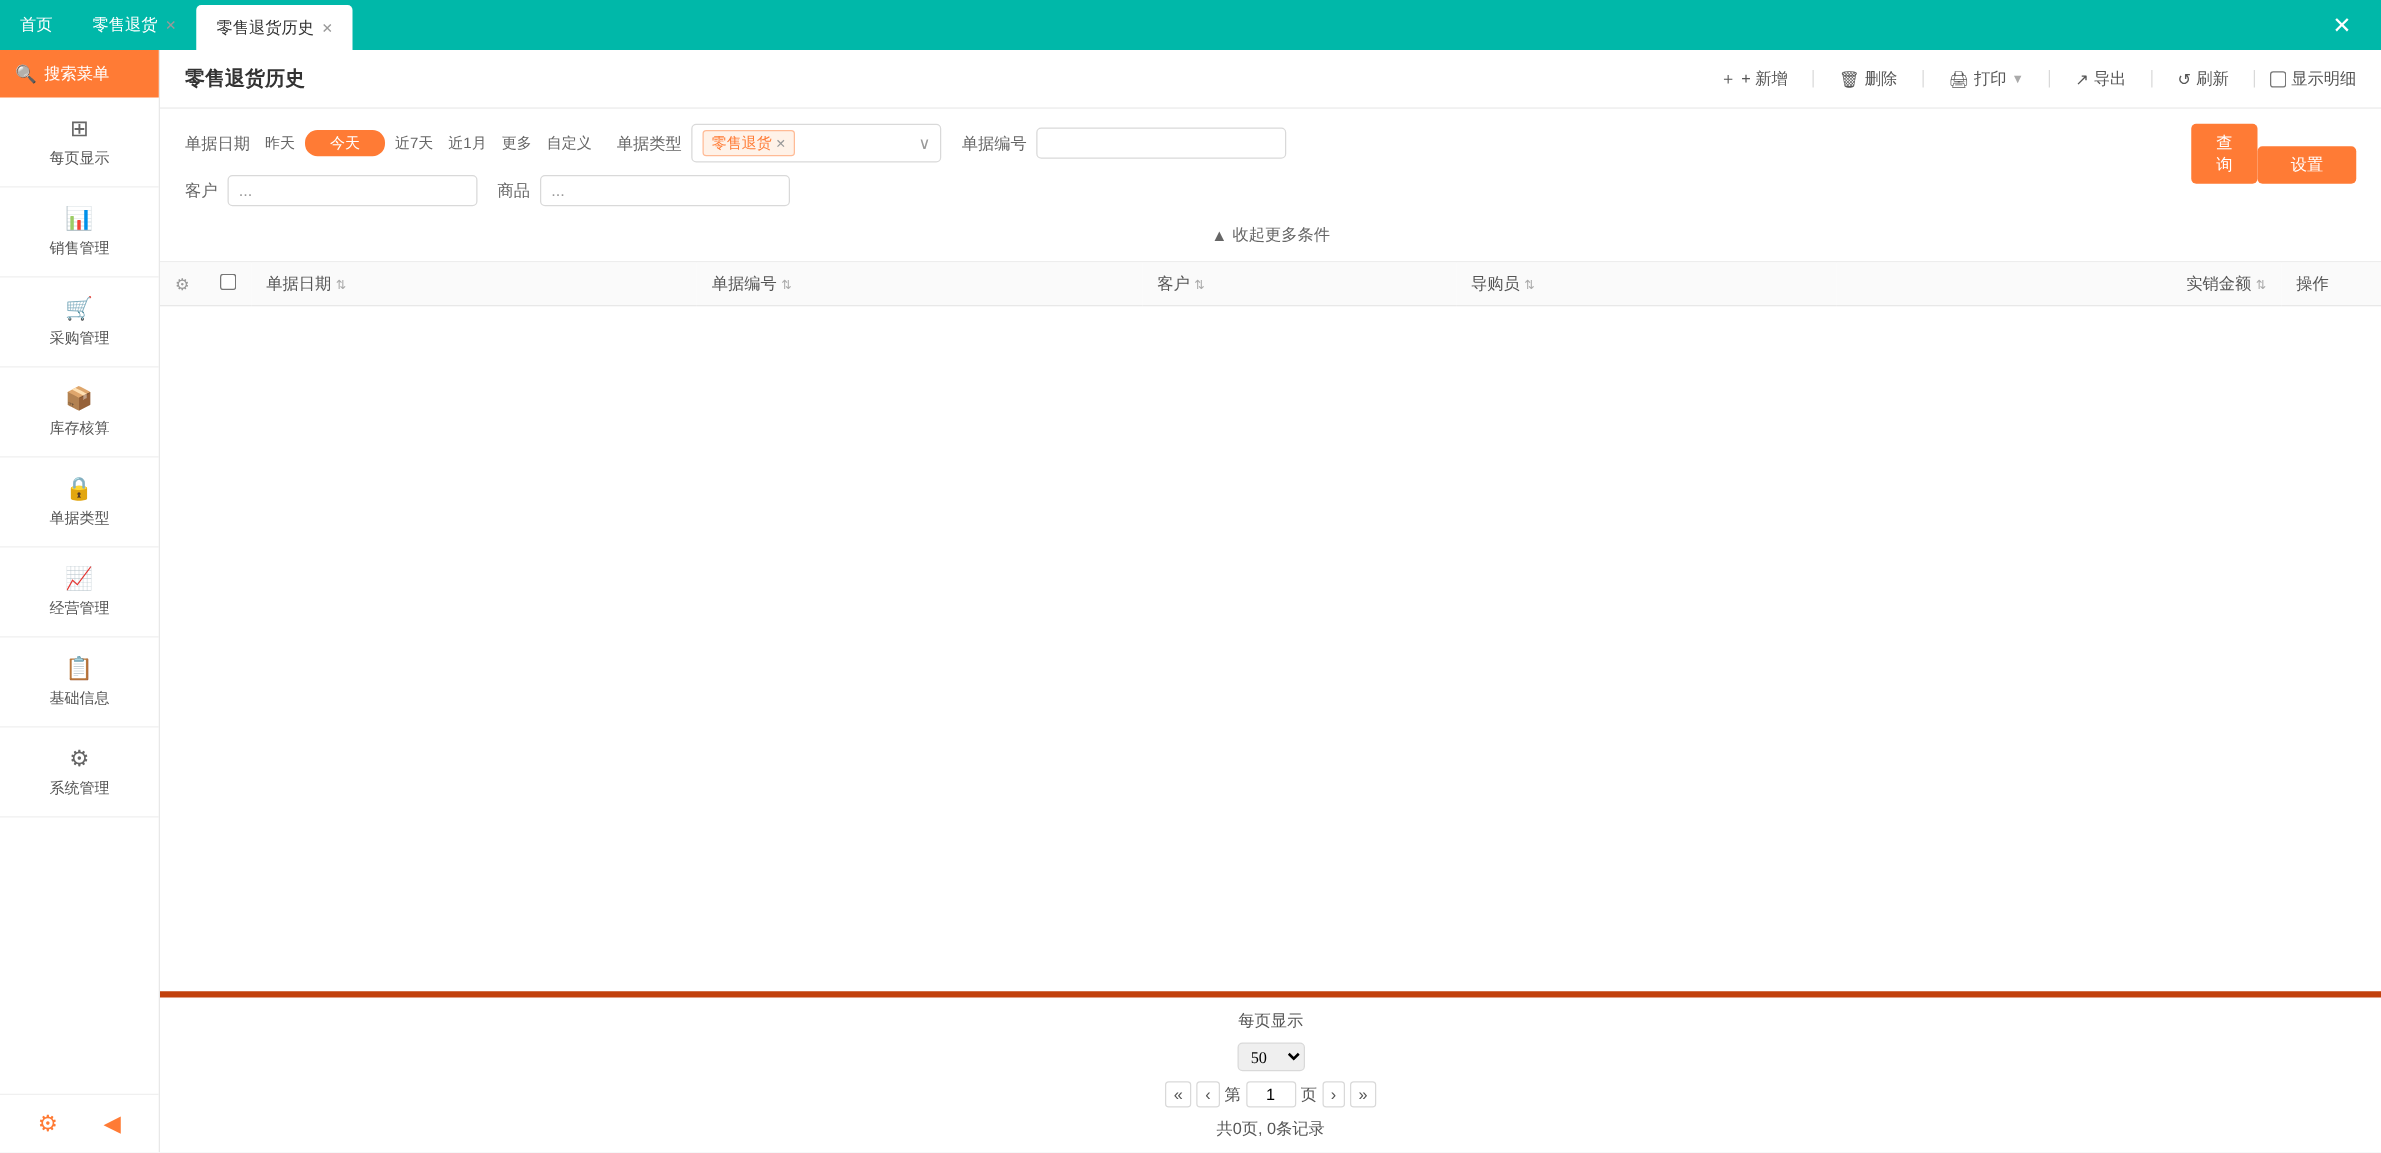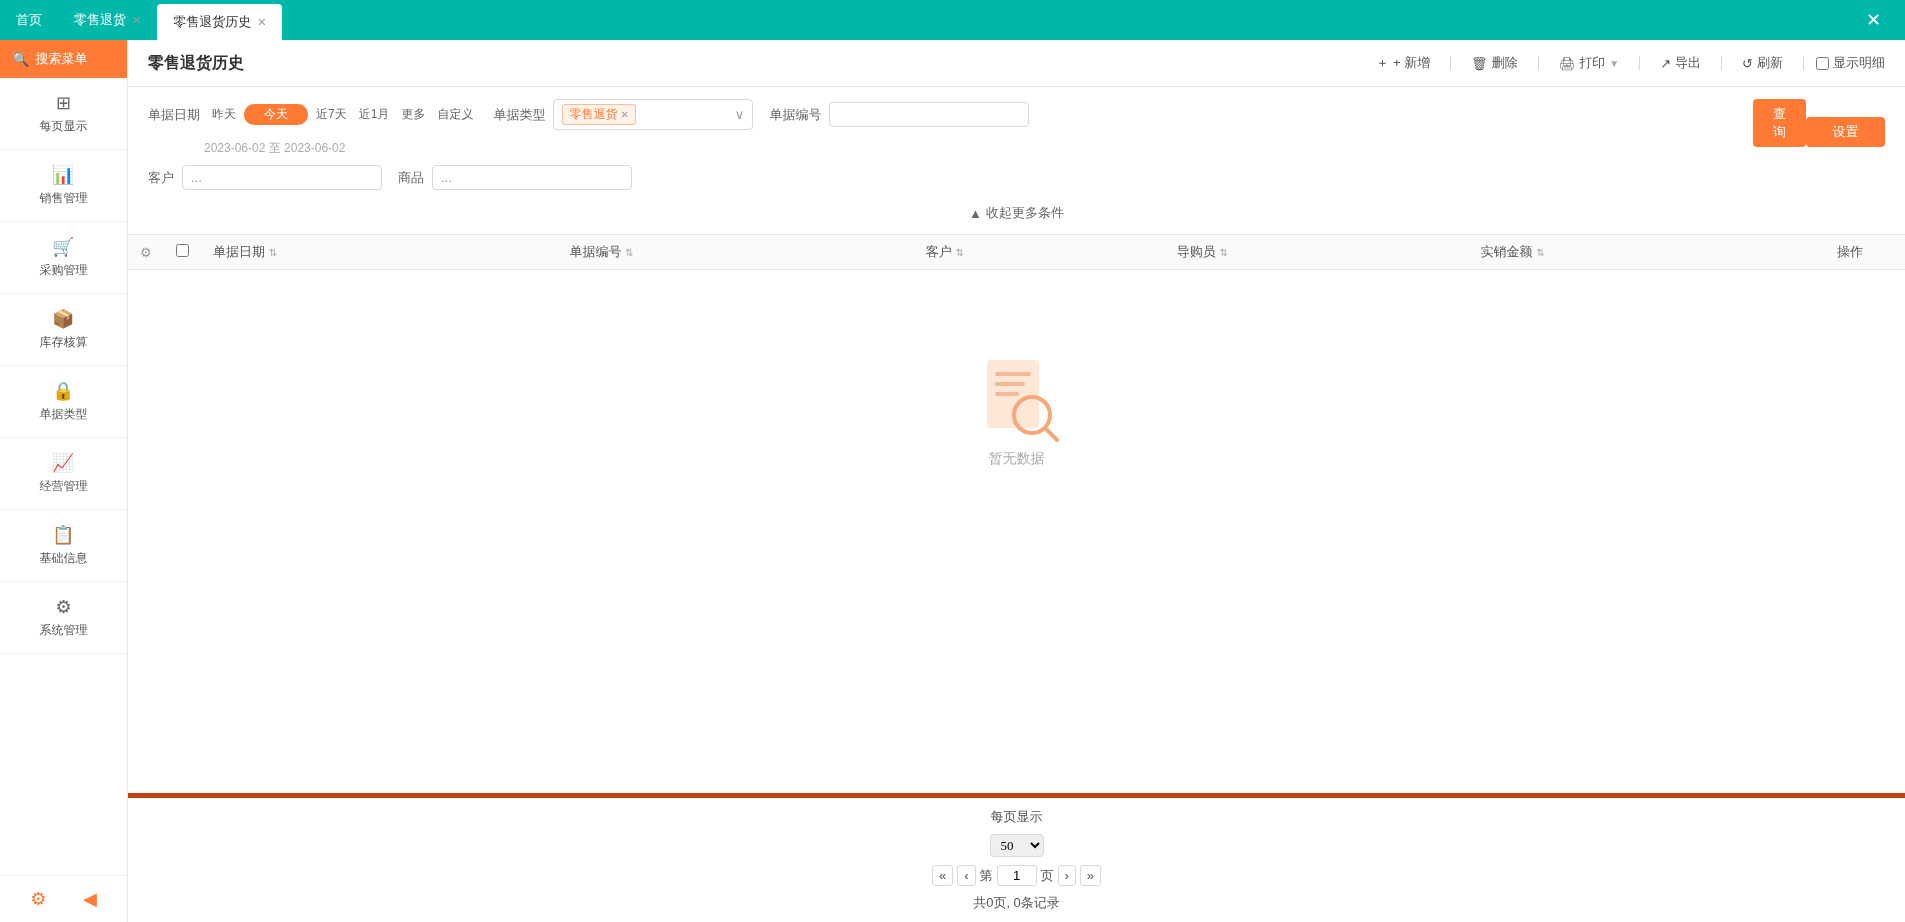--- a/index.html
+++ b/index.html
@@ -213,21 +213,20 @@
                 </div>
                 <span class="arrow">∨</span>
               </div>
             </div>
 
             <div class="filter-item">
               <span class="filter-label">单据编号</span>
               <input class="filter-input" type="text" value="" style="">
             </div>
           </div>
-          <div style="font-size:12px;color:#aaa;margin-left:56px;margin-bottom:8px;">2023-06-02 至 2023-06-02</div>
           <div class="filter-row">
 
             <div class="filter-item">
               <span class="filter-label">客户</span>
               <div class="filter-input-ellipsis">
                 <span>...</span>
               </div>
             </div>
 
             <div class="filter-item">
@@ -272,48 +271,33 @@
               <span style="font-size:10px;color:#aaa;"> ⇅</span>
             </th>
             <th>
               <span>客户</span>
               <span style="font-size:10px;color:#aaa;"> ⇅</span>
             </th>
             <th>
               <span>导购员</span>
               <span style="font-size:10px;color:#aaa;"> ⇅</span>
             </th>
-            <th style="text-align:left;">
+            <th style="text-align:right;">
               <span>实销金额</span>
               <span style="font-size:10px;color:#aaa;"> ⇅</span>
             </th>
             <th style="width:80px;">
               <span>操作</span>
             </th>
           </tr>
         </thead>
         <tbody>
         </tbody>
       </table>
 
-      <div class="empty-state">
-        <svg class="empty-svg" viewBox="0 0 100 100" xmlns="http://www.w3.org/2000/svg">
-
-          <rect x="20" y="10" width="52" height="68" rx="4" ry="4" fill="#fde8d8"></rect>
-          <rect x="28" y="22" width="36" height="4" rx="2" fill="#f5b896"></rect>
-          <rect x="28" y="32" width="30" height="4" rx="2" fill="#f5b896"></rect>
-          <rect x="28" y="42" width="24" height="4" rx="2" fill="#f5b896"></rect>
-
-          <circle cx="65" cy="65" r="18" fill="none" stroke="#f5a878" stroke-width="4"></circle>
-          <line x1="78" y1="78" x2="90" y2="90" stroke="#f5a878" stroke-width="4" stroke-linecap="round"></line>
-
-          <circle cx="59" cy="59" r="4" fill="#fde8d8"></circle>
-        </svg>
-        <span class="empty-text">暂无数据</span>
-      </div>
     </div>
 
     <div class="pagination">
       <span>每页显示</span>
       <select class="page-size-select">
         <option value="50">50</option>
         <option value="100">100</option>
         <option value="200">200</option>
       </select>
       <div class="page-nav">

